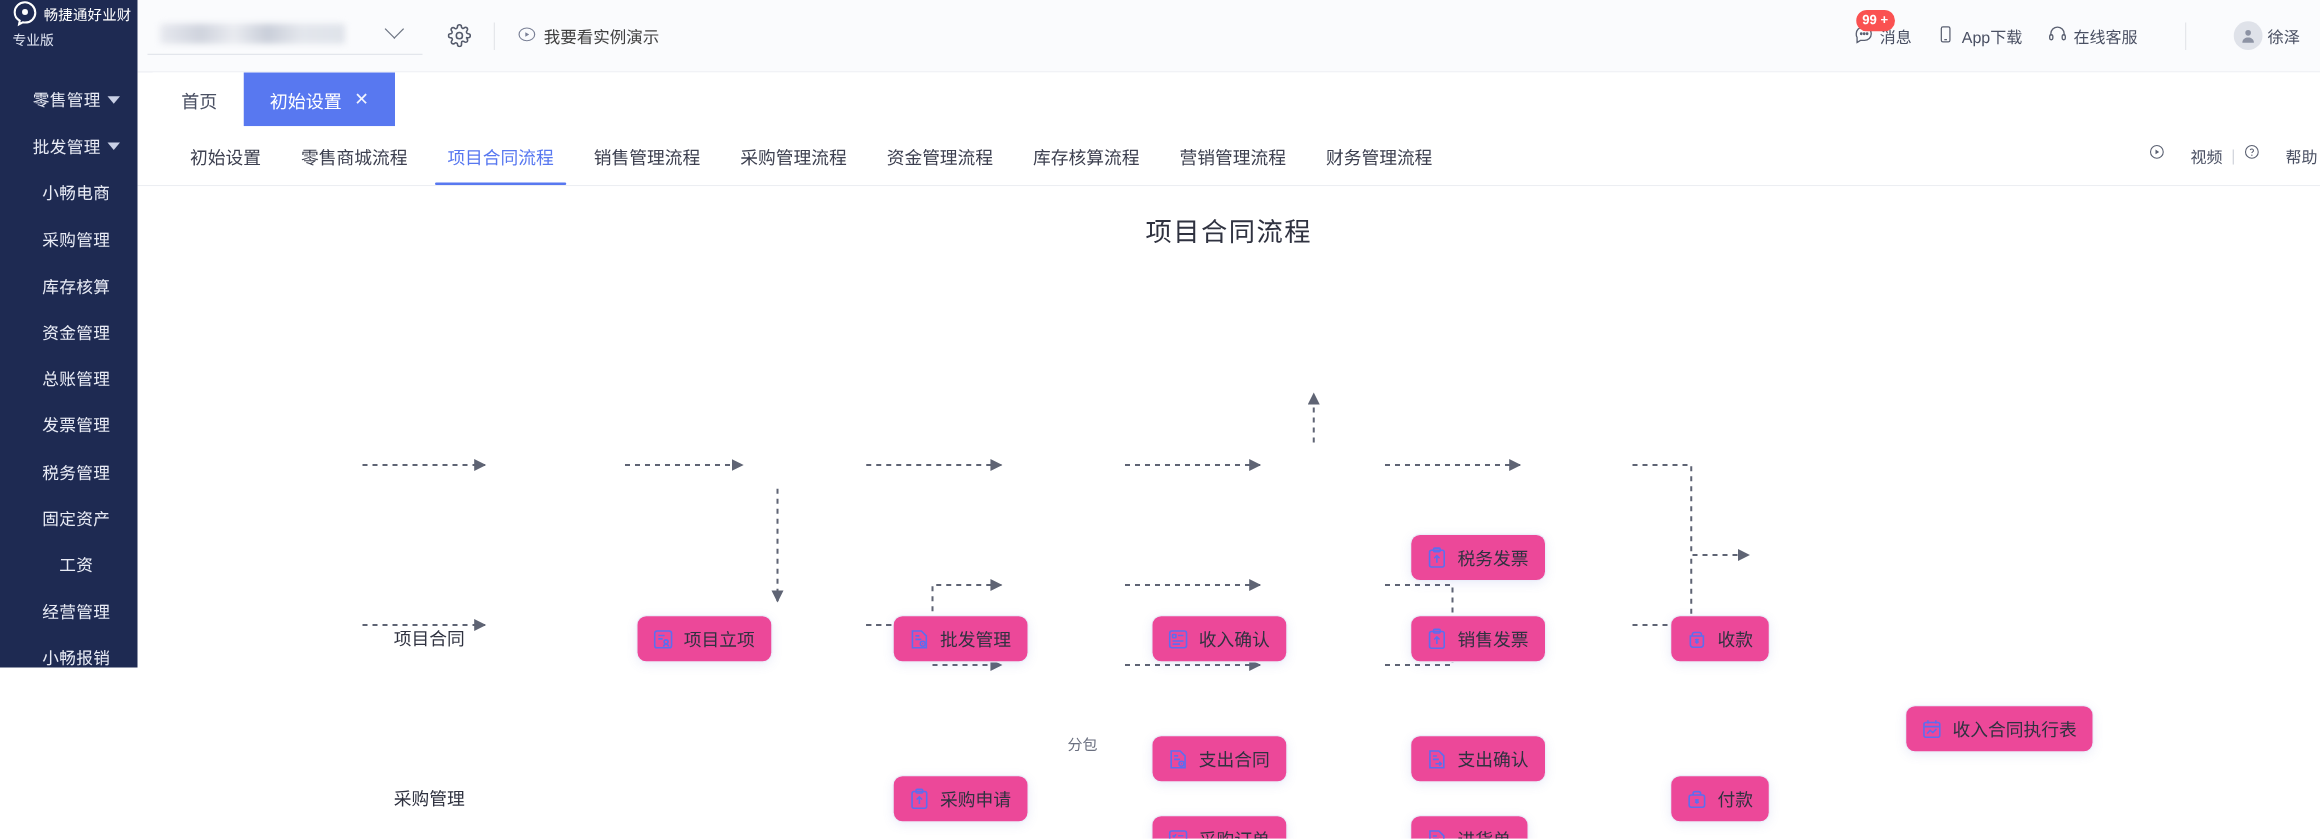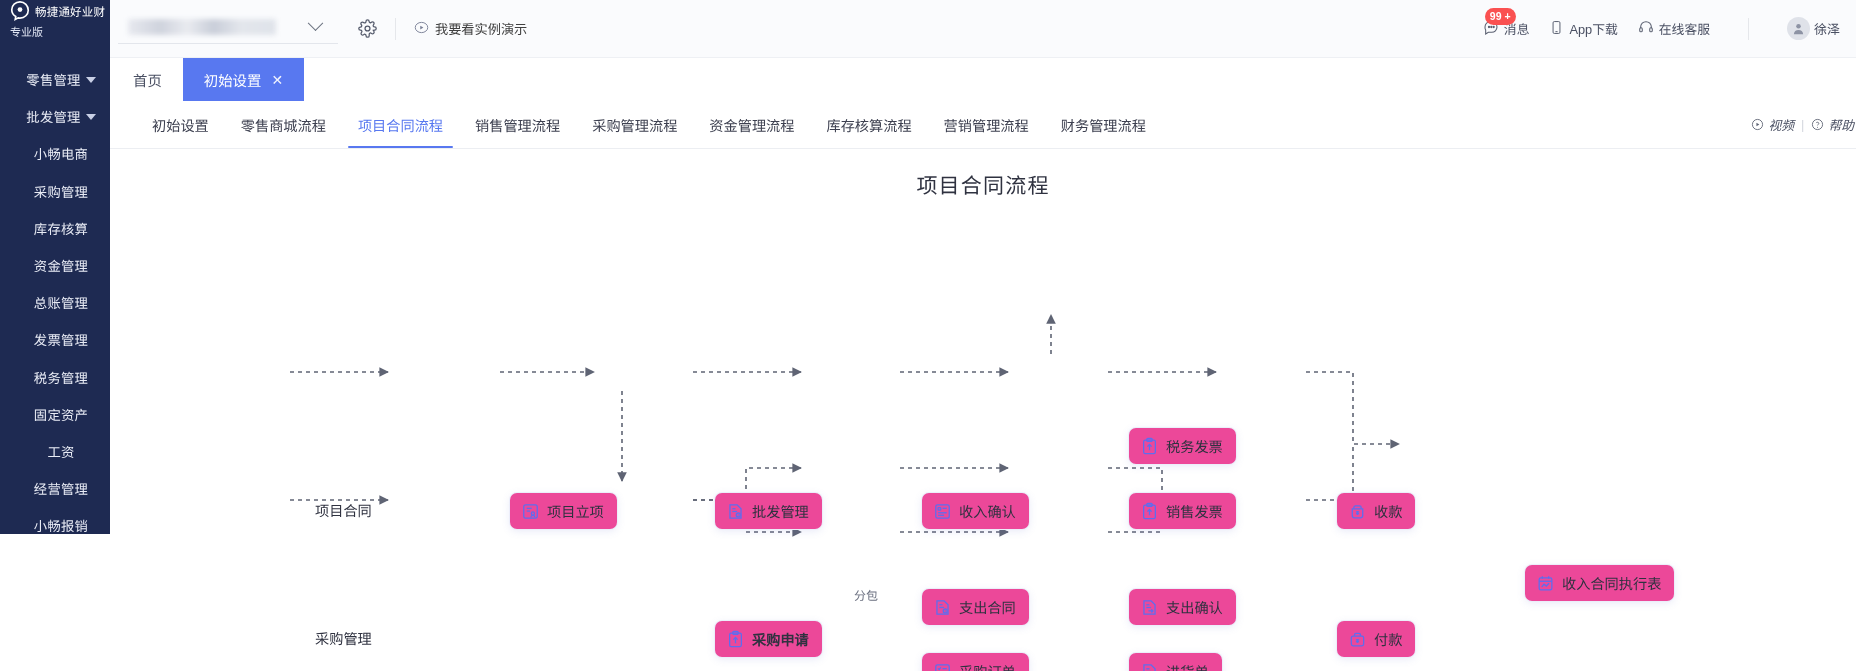--- a/index.html
+++ b/index.html
@@ -63,41 +63,41 @@
   .badge { position: absolute; top: -11px; left: 2px;
            background: #fa5151; color: #fff; font-size: 10.5px; line-height: 1;
            padding: 3px 5px 3.5px 5px; border-radius: 9px; font-weight: bold;
            white-space: nowrap; }
   .avatar { width: 23px; height: 23px; border-radius: 50%; background: #dfe2e9;
             display: flex; align-items: center; justify-content: center; }
   .user-name { color: #4a5063; font-size: 13px; margin-left: 4px; white-space: nowrap; }
 
   
   .wintabs { height: 43px; flex: 0 0 43px; background: #fff;
-             display: flex; align-items: stretch; padding-left: 2px; }
+             display: flex; align-items: stretch; padding-left: 2px; margin-left: 12px; }
   .wt { display: flex; align-items: center; justify-content: center;
         font-size: 14.4px; padding: 0 21px; cursor: pointer; color: #4a5063; }
   .wt.active { background: #5878f0; color: #fff; gap: 10px; }
   .wt-close { font-size: 14px; opacity: .92; }
 
   
   .modstrip { height: 48px; flex: 0 0 48px; background: #fff;
               border-bottom: 1px solid #eceef2;
               display: flex; align-items: center; position: relative; }
   .modtabs { display: flex; align-items: center; height: 100%; padding-left: 26px; }
   .mt { height: 100%; display: flex; align-items: center; padding: 0 16px;
         font-size: 14.2px; color: #3d4050; cursor: pointer; position: relative;
         white-space: nowrap; }
   .mt.active { color: #5878f0; }
   .mt.active::after { content: ""; position: absolute; left: 6px; right: 6px; bottom: 0;
                       height: 2.5px; background: #5878f0; border-radius: 2px; }
   .modright { position: absolute; right: 0px; top: 0; height: 100%;
               display: flex; align-items: center; gap: 7px; font-size: 12.8px;
               color: #4a5063; padding-right: 2px; }
-  .mr-link { display: flex; align-items: flex-end; gap: 4px; cursor: pointer; font-style: italic; }
+  .mr-link { display: flex; align-items: flex-start; gap: 20px; cursor: pointer; }
   .mr-sep { color: #d4d7de; }
 
   
   .canvas { flex: 1; position: relative; background: #fff; overflow: hidden; }
   .flow-title { position: absolute; left: 0; right: 0; top: 20px; text-align: center;
                 font-size: 21px; color: #2f3240; letter-spacing: 1.2px; }
   
   .flow-area { position: absolute; inset: 0; }
 
   .node {
@@ -455,21 +455,21 @@
               <rect x="4" y="5" width="16" height="15" rx="2"></rect>
               <line x1="4" y1="9.2" x2="20" y2="9.2"></line>
               <line x1="8" y1="2.8" x2="8" y2="6"></line>
                 <line x1="16" y1="2.8" x2="16" y2="6"></line>
               <polyline points="7.2,16.4 10.2,12.9 13,15.2 16.6,11.6"></polyline>
             </svg>
           </span>
           <span>收入合同执行表</span>
         </div>
 
-        <div class="node" style="left:605px; top:472px;font-weight:bold;">
+        <div class="node" style="left:605px; top:472px;">
           <span class="nico">
             <svg viewBox="0 0 24 24" width="19" height="19" fill="none" stroke="#5b6ef0" stroke-width="1.6">
               <rect x="4.6" y="4" width="14.8" height="17" rx="2"></rect>
               <rect x="8.6" y="1.9" width="6.8" height="3.6" rx="1.2"></rect>
               <path d="M12 9.4v7.2M9.3 12.1L12 9.4l2.7 2.7"></path>
             </svg>
           </span>
           <span>采购申请</span>
         </div>
 

